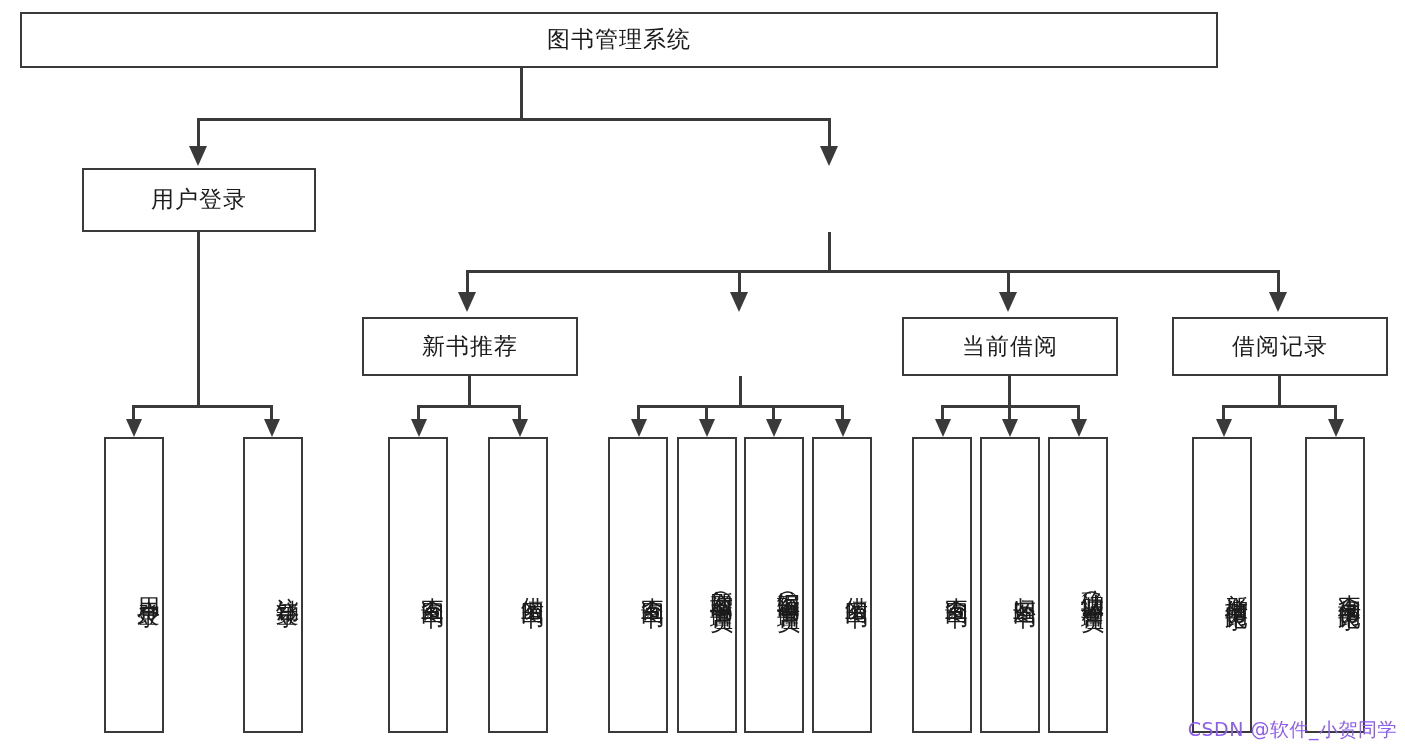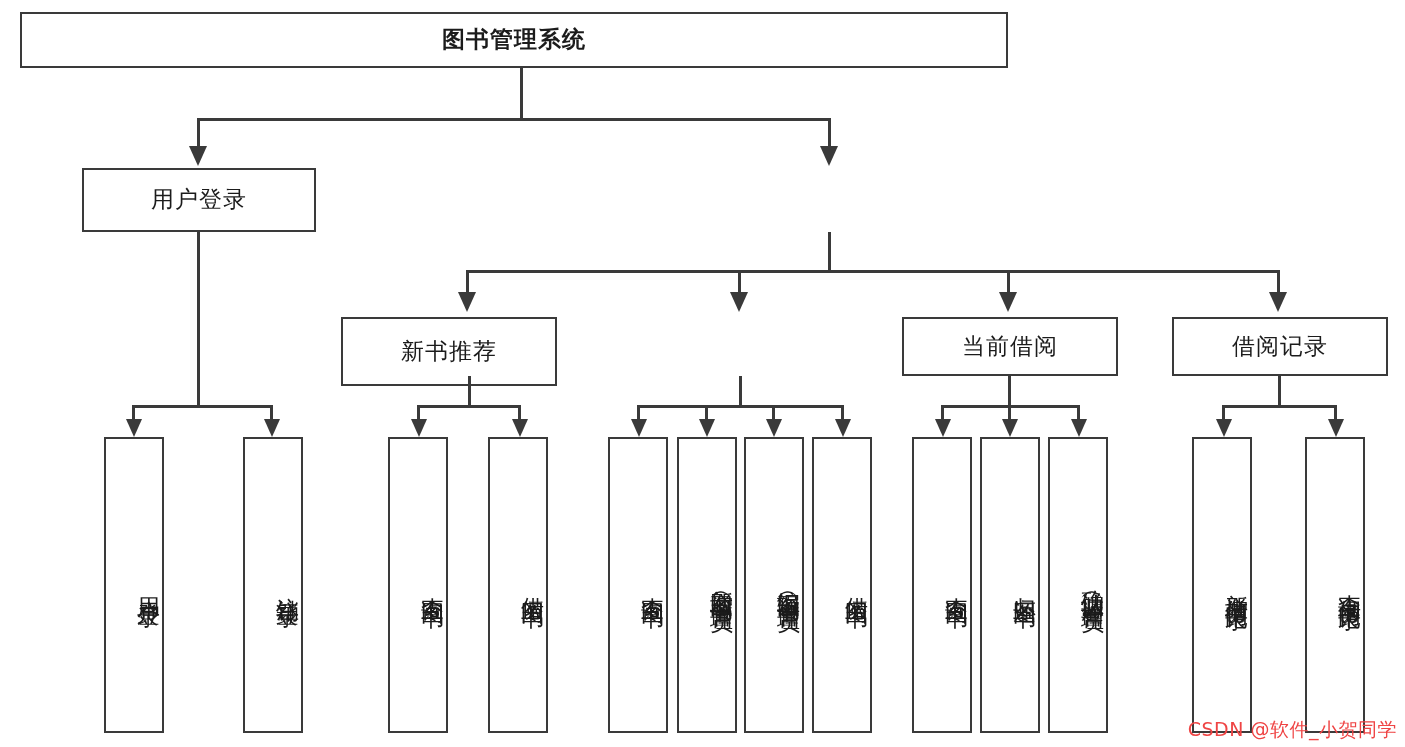--- a/index.html
+++ b/index.html
@@ -70,32 +70,32 @@
     border-left-width: 8px;
     border-right-width: 8px;
     border-top-width: 18px;
   }
   
   #watermark {
     position: absolute;
     right: 8px;
     bottom: 4px;
     font-size: 19px;
-    color: #ef4444;
+    color: #8b5cf6;
     letter-spacing: 0.5px;
     white-space: nowrap;
     font-family: "DejaVu Sans", "Liberation Sans", sans-serif;
   }
 </style>
 </head>
 <body>
 
 <div id="canvas">
 
-  <div class="node horiz" style="left:20px; top:12px; width:988px; height:56px;font-weight:bold;">图书管理系统</div>
+  <div class="node horiz" style="left:20px; top:12px; width:1198px; height:56px;">图书管理系统</div>
 
   <div class="vline" style="left:520px; top:68px; height:52px;"></div>
 
   <div class="hline" style="left:197px; top:118px; width:634px;"></div>
   <div class="vline" style="left:197px; top:118px; height:30px;"></div>
   <div class="vline" style="left:828px; top:118px; height:30px;"></div>
   <div class="arrow" style="left:189px; top:146px;"></div>
   <div class="arrow" style="left:820px; top:146px;"></div>
 
   <div class="node horiz" style="left:82px; top:168px; width:234px; height:64px;">用户登录</div>
@@ -111,21 +111,21 @@
   <div class="hline" style="left:466px; top:270px; width:814px;"></div>
   <div class="vline" style="left:466px; top:270px; height:24px;"></div>
   <div class="vline" style="left:738px; top:270px; height:24px;"></div>
   <div class="vline" style="left:1007px; top:270px; height:24px;"></div>
   <div class="vline" style="left:1277px; top:270px; height:24px;"></div>
   <div class="arrow" style="left:458px; top:292px;"></div>
   <div class="arrow" style="left:730px; top:292px;"></div>
   <div class="arrow" style="left:999px; top:292px;"></div>
   <div class="arrow" style="left:1269px; top:292px;"></div>
 
-  <div class="node horiz" style="left:341px; top:317px; width:216px; height:69px;text-align:center;">新书推荐</div>
+  <div class="node horiz" style="left:362px; top:317px; width:216px; height:59px;text-align:center;">新书推荐</div>
   <div class="node horiz" style="left:1172px; top:317px; width:216px; height:59px;">借阅记录</div>
   <div class="node horiz" style="left:902px; top:317px; width:216px; height:59px;">当前借阅</div>
 
   <div class="vline" style="left:468px; top:376px; height:31px;"></div>
   <div class="hline" style="left:417px; top:405px; width:104px;"></div>
   <div class="vline" style="left:417px; top:405px; height:16px;"></div>
   <div class="vline" style="left:518px; top:405px; height:16px;"></div>
   <div class="arrow small" style="left:411px; top:419px;"></div>
   <div class="arrow small" style="left:512px; top:419px;"></div>
 

